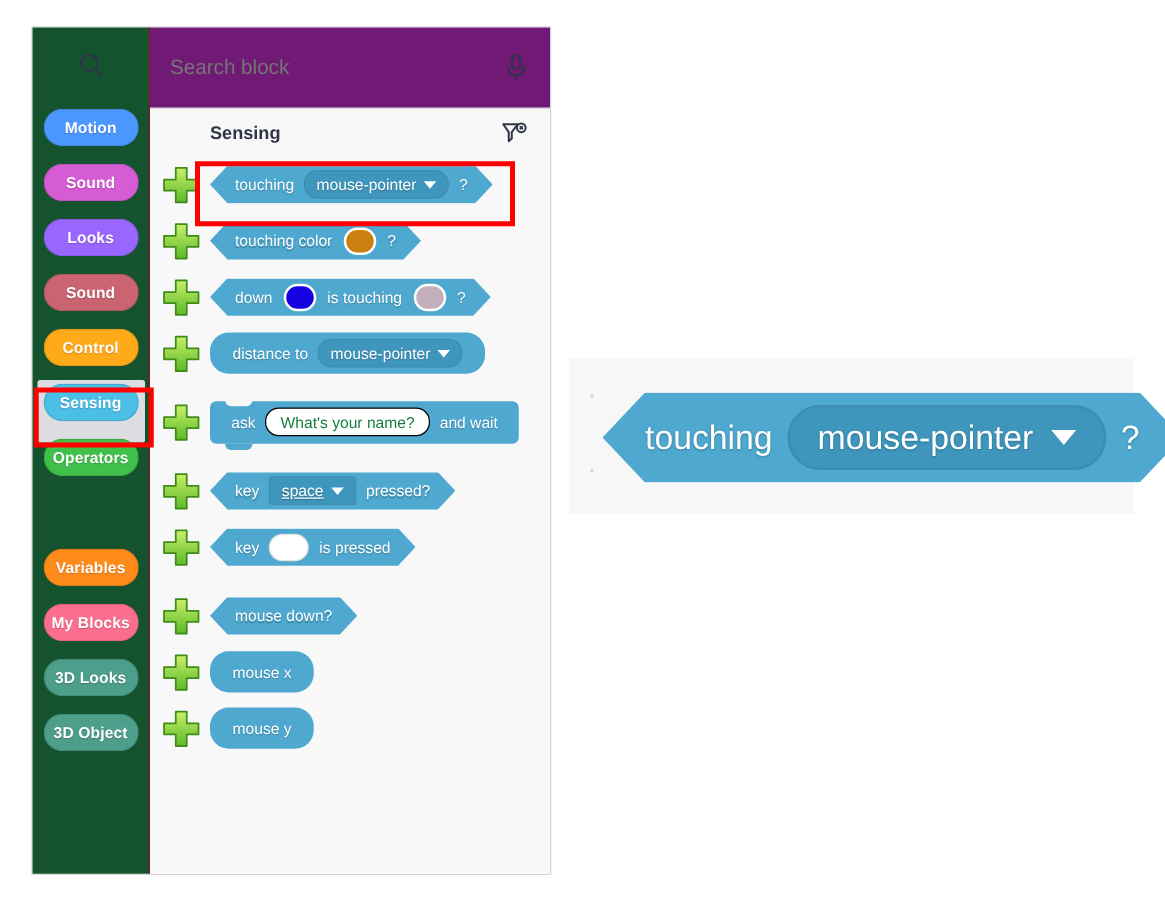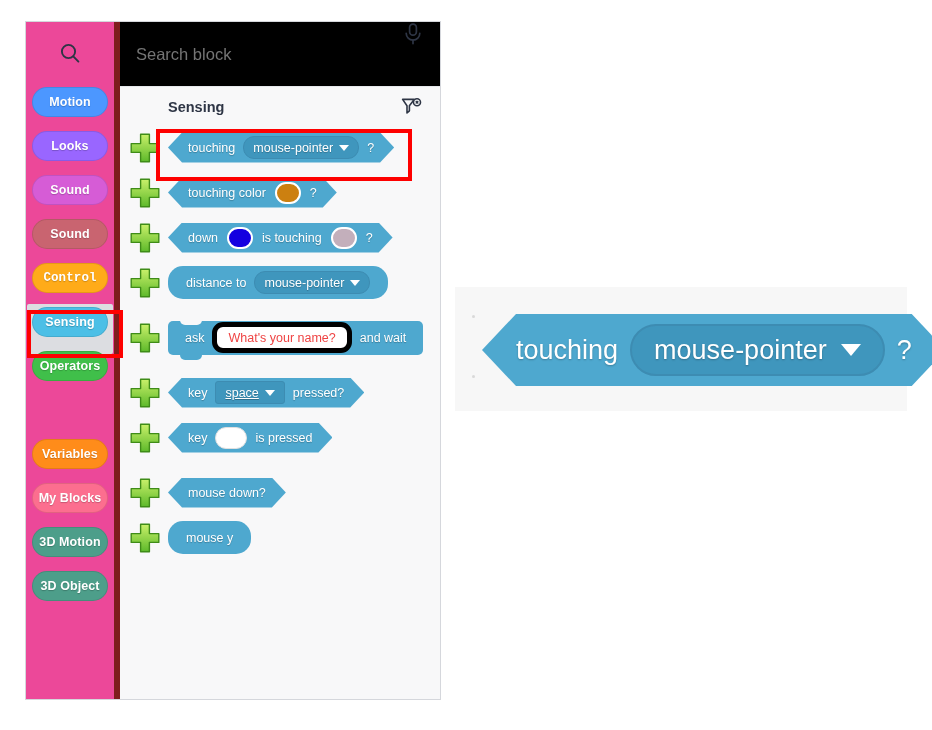--- a/index.html
+++ b/index.html
@@ -10,22 +10,22 @@
     position:relative;overflow:hidden;
   }
   
   #palette-window{
     position:absolute;left:25px;top:21px;width:416px;height:679px;
     background:#ffffff;border:1px solid #d5d7dc;box-sizing:border-box;
     display:flex;flex-direction:row;
   }
   
   #category-rail{
-    width:94px;flex:0 0 94px;background:#ec4899;
-    border-right:6px solid #7f1d1d;box-sizing:border-box;
+    width:94px;flex:0 0 94px;background:#14532d;
+    border-right:1px solid #7f1d1d;box-sizing:border-box;
     display:flex;flex-direction:column;align-items:center;
     position:relative;
   }
   #search-icon-cell{
     height:65px;width:100%;display:flex;align-items:center;justify-content:center;
     flex:0 0 65px;
   }
   .cat-btn{
     width:76px;height:30px;margin-bottom:14px;border-radius:15px;
     display:flex;align-items:center;justify-content:center;
@@ -34,22 +34,22 @@
     text-shadow:0 1px 1px rgba(0,0,0,.22);
     border:1px solid rgba(0,0,0,.10);
     cursor:pointer;user-select:none;
   }
   .cat-wrap{position:relative;display:flex;align-items:center;justify-content:center;}
   .cat-wrap.selected{background:#dcdde1;padding:3px 5px;margin:-3px -5px;border-radius:2px;}
   .cat-wrap.selected .cat-btn{margin-bottom:14px;}
   
   #blocks-col{flex:1;display:flex;flex-direction:column;min-width:0;background:#ffffff;}
   #search-bar{
-    height:65px;flex:0 0 65px;display:flex;
-    padding:0 16px 0 14px;box-sizing:border-box;background:#000000;
+    height:65px;flex:0 0 65px;display:flex;align-items:center;
+    padding:0 16px 0 14px;box-sizing:border-box;background:#701a75;
     border-bottom:1px solid #e6e8ec;
   }
   #search-input{
     flex:1;border:none;outline:none;background:transparent;
     font-family:"Liberation Sans", sans-serif;font-size:16.5px;color:#9ba0a8;
   }
   #mic-icon{flex:0 0 auto;margin-left:8px;cursor:pointer;line-height:0;}
   #blocks-scroll{
     flex:1;background:#f8f8f9;overflow:hidden;position:relative;
     padding-top:6px;box-sizing:border-box;
@@ -97,22 +97,22 @@
     background:#3f96bd;border:1px solid #3d8cb2;
     font-size:12.5px;color:#fff;
   }
   .fld-drop.square{border-radius:3px;background:#3f96bd;text-decoration:underline;}
   .caret{
     width:0;height:0;border-left:5px solid transparent;border-right:5px solid transparent;
     border-top:6px solid #ffffff;display:inline-block;
   }
   .fld-text{
     display:inline-flex;align-items:center;height:21px;padding:0 11px;margin:0 4px;
-    border-radius:11px;background:#ffffff;color:#ef4444;font-size:12.5px;
-    text-shadow:none;border:5px solid #000000;
+    border-radius:11px;background:#ffffff;color:#15803d;font-size:12.5px;
+    text-shadow:none;border:1px solid #000000;
   }
   .fld-color{
     display:inline-block;width:26px;height:22px;margin:0 5px;border-radius:11px/11px;
     border:2px solid #ffffff;box-sizing:border-box;
   }
   .fld-oval-white{
     display:inline-block;width:32px;height:22px;margin:0 4px;border-radius:11px;
     background:#ffffff;border:1px solid #e0e0e0;box-sizing:border-box;
   }
   .chkbox{
@@ -158,36 +158,36 @@
         </svg>
       </span>
     </div>
     <div id="category-list">
         <div class="cat-wrap">
           <div class="cat-btn" style="background: rgb(76, 151, 255);">
             <span>Motion</span>
           </div>
         </div>
         <div class="cat-wrap">
+          <div class="cat-btn" style="background: rgb(214, 92, 214);">
+            <span>Sound</span>
+          </div>
+        </div>
+        <div class="cat-wrap">
           <div class="cat-btn" style="background: rgb(153, 102, 255);">
             <span>Looks</span>
           </div>
         </div>
         <div class="cat-wrap">
-          <div class="cat-btn" style="background: rgb(214, 92, 214);">
-            <span>Sound</span>
-          </div>
-        </div>
-        <div class="cat-wrap">
           <div class="cat-btn" style="background: rgb(201, 100, 112);">
             <span>Sound</span>
           </div>
         </div>
         <div class="cat-wrap">
-          <div class="cat-btn" style="background: rgb(255, 171, 25); font-family: Liberation Mono, monospace;">
+          <div class="cat-btn" style="background: rgb(255, 171, 25);">
             <span>Control</span>
           </div>
         </div>
         <div class="cat-wrap selected">
           <div class="cat-btn" style="background: rgb(76, 191, 230);">
             <span>Sensing</span>
           </div>
         </div>
         <div class="cat-wrap">
           <div class="cat-btn" style="background: rgb(64, 191, 74);">
@@ -199,21 +199,21 @@
             <span>Variables</span>
           </div>
         </div>
         <div class="cat-wrap">
           <div class="cat-btn" style="background: rgb(252, 110, 143); align-items: center;">
             <span>My Blocks</span>
           </div>
         </div>
         <div class="cat-wrap">
           <div class="cat-btn" style="background: rgb(77, 158, 138);">
-            <span>3D Motion</span>
+            <span>3D Looks</span>
           </div>
         </div>
         <div class="cat-wrap">
           <div class="cat-btn" style="background: rgb(77, 158, 138);">
             <span>3D Object</span>
           </div>
         </div>
       </div>
   </div>
 
@@ -378,20 +378,34 @@
                 </defs>
                 <path d="M12.6 3.2h8.8v9.4h9.4v8.8h-9.4v9.4h-8.8v-9.4H3.2v-8.8h9.4z" fill="url(#pg8)" stroke="#3f8c18" stroke-width="1.4" stroke-linejoin="round"></path>
               </svg></span>
             <div class="blk bool">
               <span class="lbl">mouse down?</span>
             </div>
           </div>
           <div class="block-row">
             <span class="plus"><svg width="34" height="34" viewBox="0 0 34 34">
                 <defs>
+                  <linearGradient id="pg9" x1="0" y1="0" x2="0" y2="1">
+                    <stop offset="0" stop-color="#c9f06a"></stop>
+                    <stop offset="1" stop-color="#5db92a"></stop>
+                  </linearGradient>
+                </defs>
+                <path d="M12.6 3.2h8.8v9.4h9.4v8.8h-9.4v9.4h-8.8v-9.4H3.2v-8.8h9.4z" fill="url(#pg9)" stroke="#3f8c18" stroke-width="1.4" stroke-linejoin="round"></path>
+              </svg></span>
+            <div class="blk round">
+              <span class="lbl">mouse x</span>
+            </div>
+          </div>
+          <div class="block-row">
+            <span class="plus"><svg width="34" height="34" viewBox="0 0 34 34">
+                <defs>
                   <linearGradient id="pg10" x1="0" y1="0" x2="0" y2="1">
                     <stop offset="0" stop-color="#c9f06a"></stop>
                     <stop offset="1" stop-color="#5db92a"></stop>
                   </linearGradient>
                 </defs>
                 <path d="M12.6 3.2h8.8v9.4h9.4v8.8h-9.4v9.4h-8.8v-9.4H3.2v-8.8h9.4z" fill="url(#pg10)" stroke="#3f8c18" stroke-width="1.4" stroke-linejoin="round"></path>
               </svg></span>
             <div class="blk round">
               <span class="lbl">mouse y</span>
             </div>

